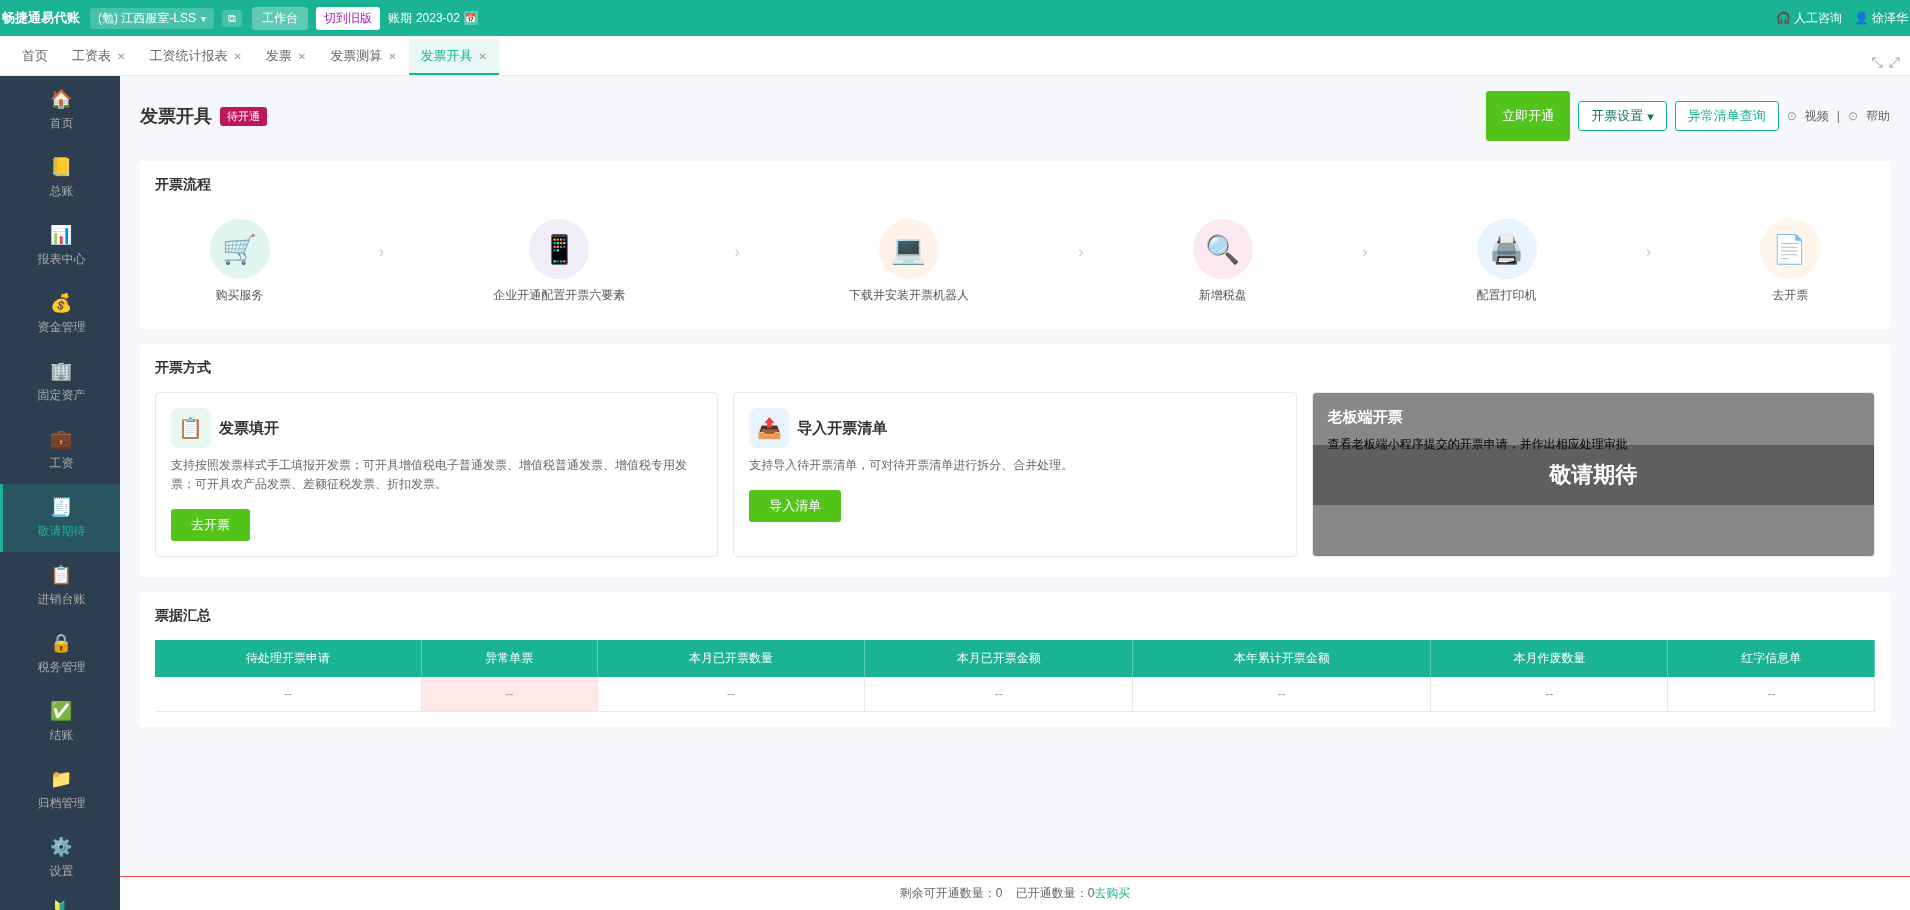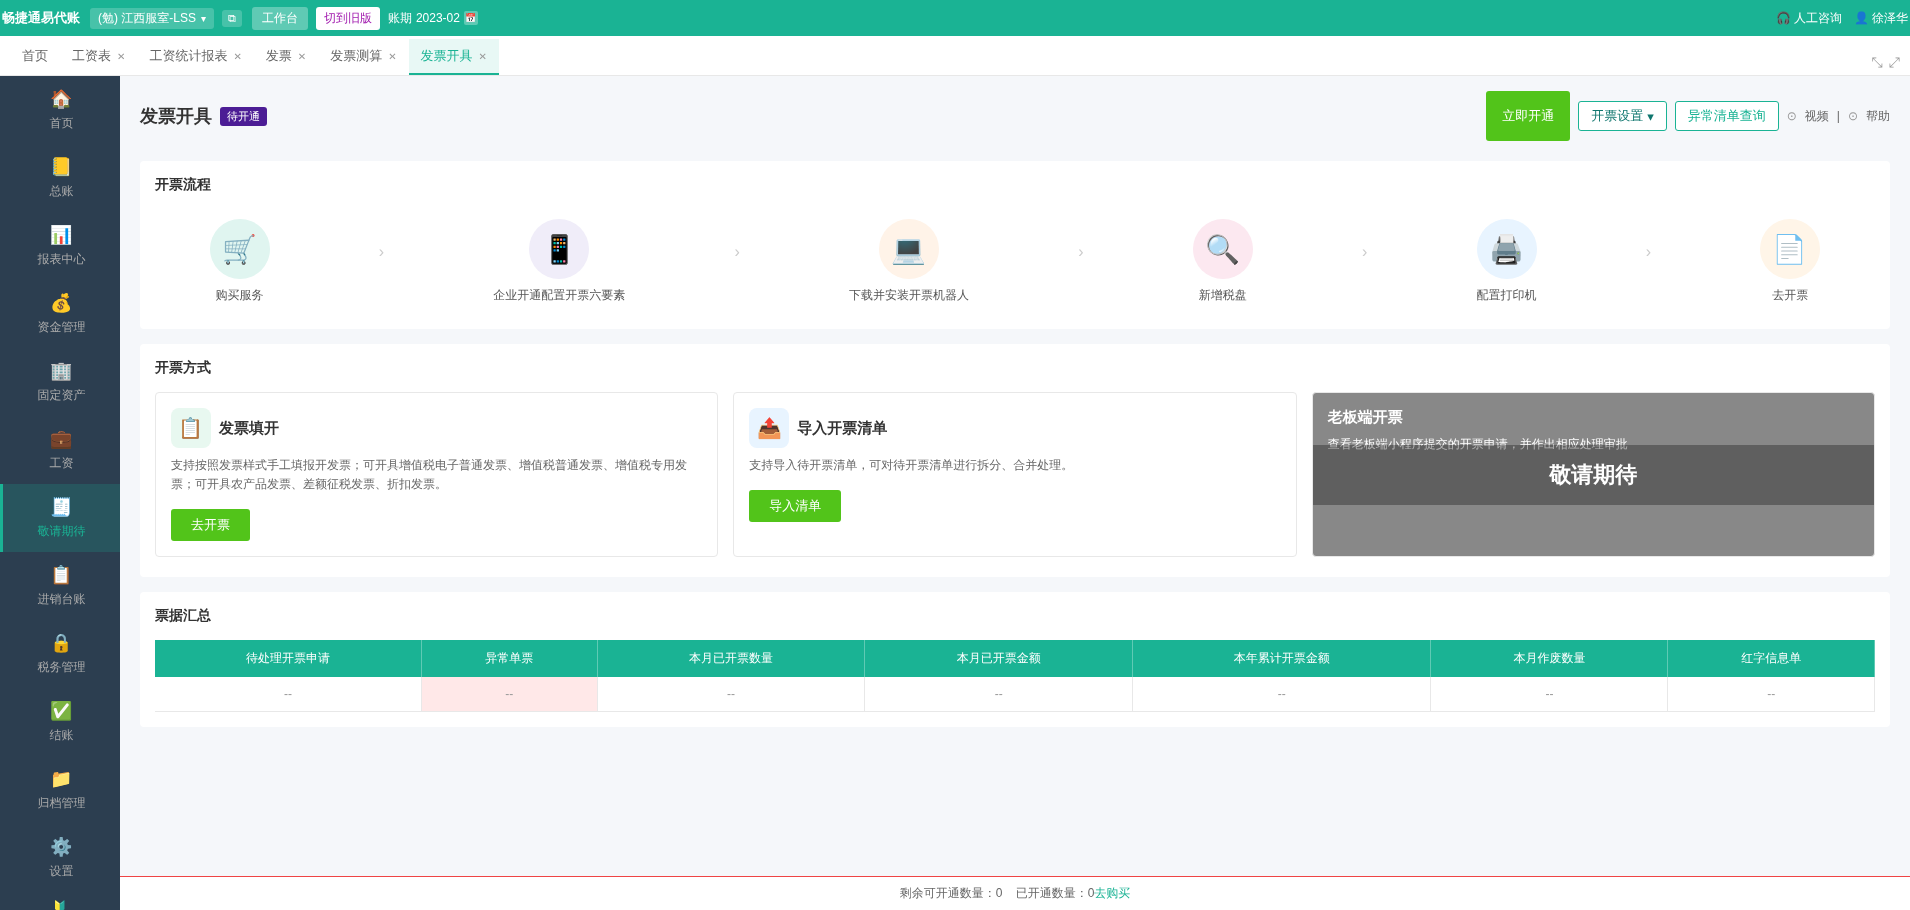--- a/index.html
+++ b/index.html
@@ -38,21 +38,21 @@
     .sidebar-icon { font-size: 18px; }
     .sidebar-bottom-item { display: flex; flex-direction: column; align-items: center; padding: 8px 5px; cursor: pointer; color: #aaa; font-size: 11px; gap: 3px; }
 
     
     .content { flex: 1; overflow-y: auto; padding: 15px 20px; background: #f5f7fa; }
 
     
     .page-header { display: flex; align-items: center; justify-content: space-between; margin-bottom: 20px; }
     .page-title-area { display: flex; align-items: center; gap: 8px; }
     .page-title { font-size: 18px; font-weight: bold; color: #333; }
-    .status-badge { background: #4c1d95; color: #fff; font-size: 11px; padding: 2px 7px; border-radius: 3px; }
+    .status-badge { background: #be185d; color: #fff; font-size: 11px; padding: 2px 7px; border-radius: 3px; }
     .header-actions { display: flex; align-items: center; gap: 8px; }
     .btn-primary { background: #52c41a; color: #fff; border: none; padding: 16px 16px; border-radius: 3px; cursor: pointer; font-size: 13px; }
     .btn-outline { border: 1px solid #1ab394; color: #0f766e; background: #fff; padding: 5px 12px; border-radius: 3px; cursor: pointer; font-size: 13px; display: flex; align-items: center; gap: 4px; }
     .btn-outline2 { border: 1px solid #1ab394; color: #1ab394; background: #fff; padding: 5px 12px; border-radius: 3px; cursor: pointer; font-size: 13px; }
     .header-help { display: flex; align-items: center; gap: 8px; font-size: 12px; color: #666; }
     .help-icon { color: #999; cursor: pointer; }
 
     
     .section { background: #fff; border-radius: 4px; padding: 15px; margin-bottom: 15px; }
     .section-title { font-size: 14px; font-weight: bold; color: #333; margin-bottom: 15px; }
@@ -70,21 +70,21 @@
     .step-label { font-size: 12px; color: #555; text-align: center; }
     .step-arrow { color: #ccc; font-size: 16px; margin-top: -20px; }
 
     
     .invoice-methods { display: flex; gap: 15px; margin-bottom: 5px; }
     .method-card { flex: 1; border: 1px solid #e8e8e8; border-radius: 4px; padding: 15px; position: relative; }
     .method-card-old { flex: 1; border: 1px solid #e8e8e8; border-radius: 4px; padding: 15px; background: #888; color: #fff; position: relative; overflow: hidden; }
     .method-title { font-size: 15px; font-weight: bold; color: #333; margin-bottom: 8px; display: flex; align-items: center; gap: 8px; }
     .method-title-old { font-size: 15px; font-weight: bold; color: #fff; margin-bottom: 8px; }
     .method-desc { font-size: 12px; color: #666; line-height: 1.6; margin-bottom: 15px; }
-    .method-desc-old { font-size: 12px; color: #ffffff; line-height: 1.6; margin-bottom: 16px; }
+    .method-desc-old { font-size: 12px; color: #000000; line-height: 1.6; margin-bottom: 16px; }
     .method-icon { width: 40px; height: 40px; background: #e8f4ff; border-radius: 8px; display: flex; align-items: center; justify-content: center; font-size: 20px; flex-shrink: 0; }
     .method-icon-green { background: #e8f8f0; }
     .coming-soon { position: absolute; top: 50%; left: 50%; transform: translate(-50%, -50%); font-size: 22px; font-weight: bold; color: #fff; background: rgba(0,0,0,0.3); width: 100%; text-align: center; padding: 15px 0; }
     .btn-green { background: #52c41a; color: #fff; border: none; padding: 7px 20px; border-radius: 3px; cursor: pointer; font-size: 13px; }
 
     
     .summary-table { width: 100%; border-collapse: collapse; }
     .summary-table th { background: #1ab394; color: #fff; padding: 10px; text-align: center; font-size: 12px; font-weight: normal; border-right: 1px solid rgba(255,255,255,0.3); }
     .summary-table td { padding: 10px; text-align: center; font-size: 12px; color: #999; border-right: 1px solid #e8e8e8; border-bottom: 1px solid #e8e8e8; }
     .summary-table .abnormal-cell { background: #ffe8e8; color: #999; }

